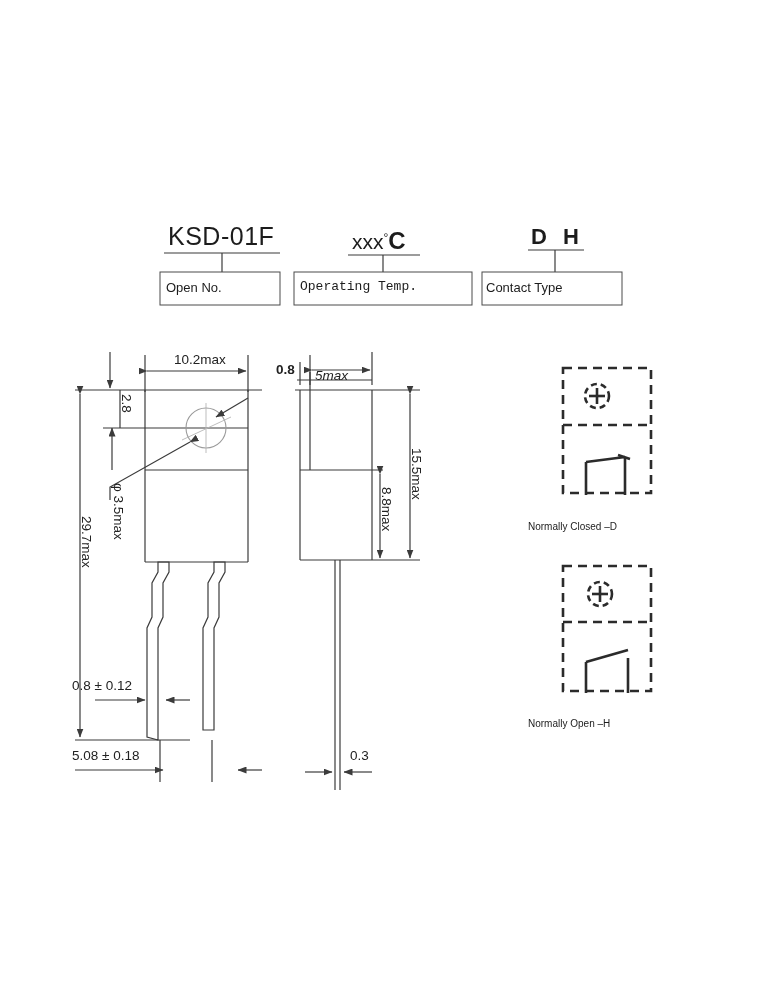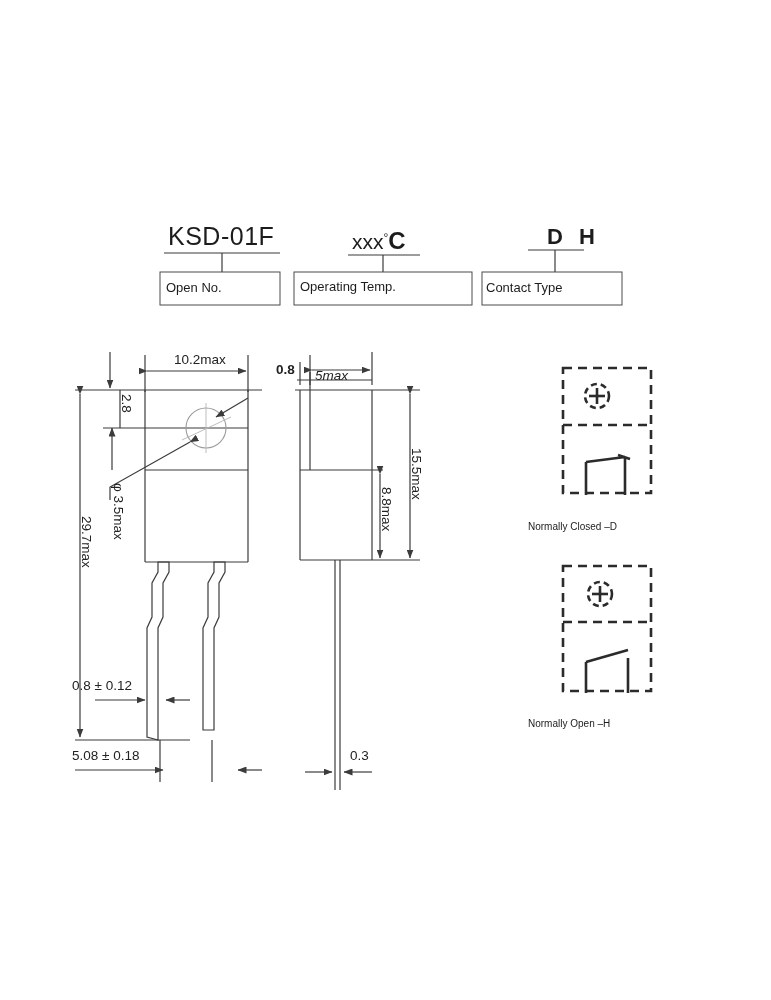--- a/index.html
+++ b/index.html
@@ -53,30 +53,29 @@
   #title-temp .cunit {
     font-size: 24px;
     font-weight: bold;
   }
   #title-contact {
     left: 531px; top: 224px;
     font-size: 22px;
     font-weight: bold;
     letter-spacing: 5px;
     color: #1c1c1c;
-    margin-left: 16px;
   }
   .box-label {
     position: absolute;
     font-size: 13px;
     color: #1c1c1c;
     white-space: nowrap;
   }
   #box-label-0 { left: 166px; top: 280px; }
-  #box-label-1 { left: 300px; top: 279px; }
+  #box-label-1 { left: 300px; top: 279px; font-family: Liberation Mono, monospace; }
   #box-label-2 { left: 486px; top: 280px; }
 
   .dim-text {
     position: absolute;
     font-size: 13.5px;
     color: #222;
     white-space: nowrap;
     font-family: "Liberation Sans", sans-serif;
   }
   .dim-text.vert {

